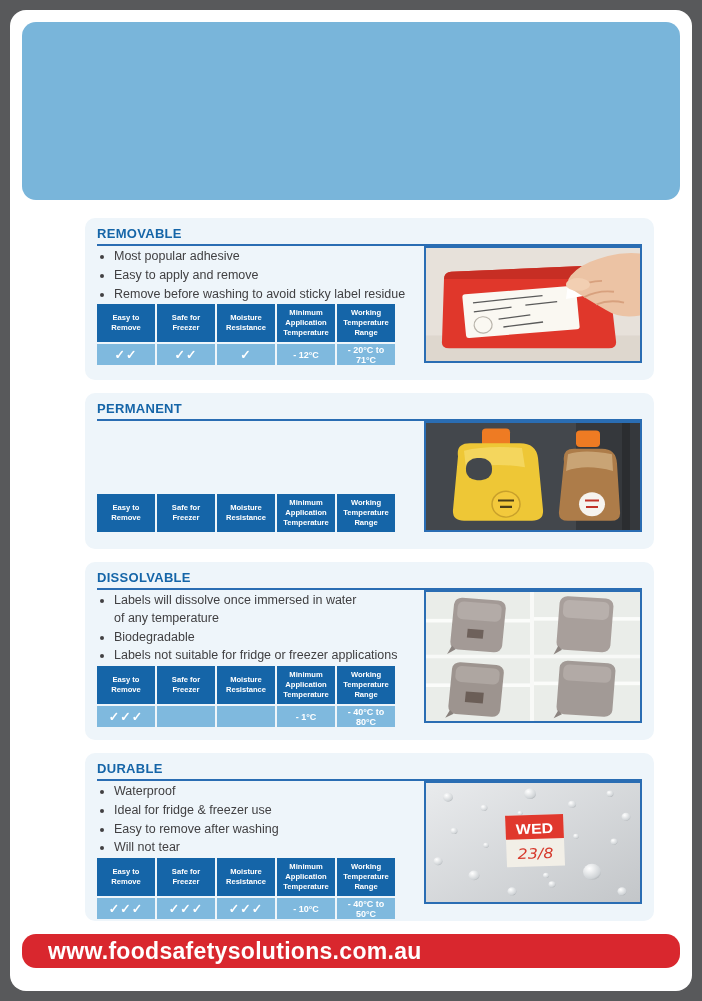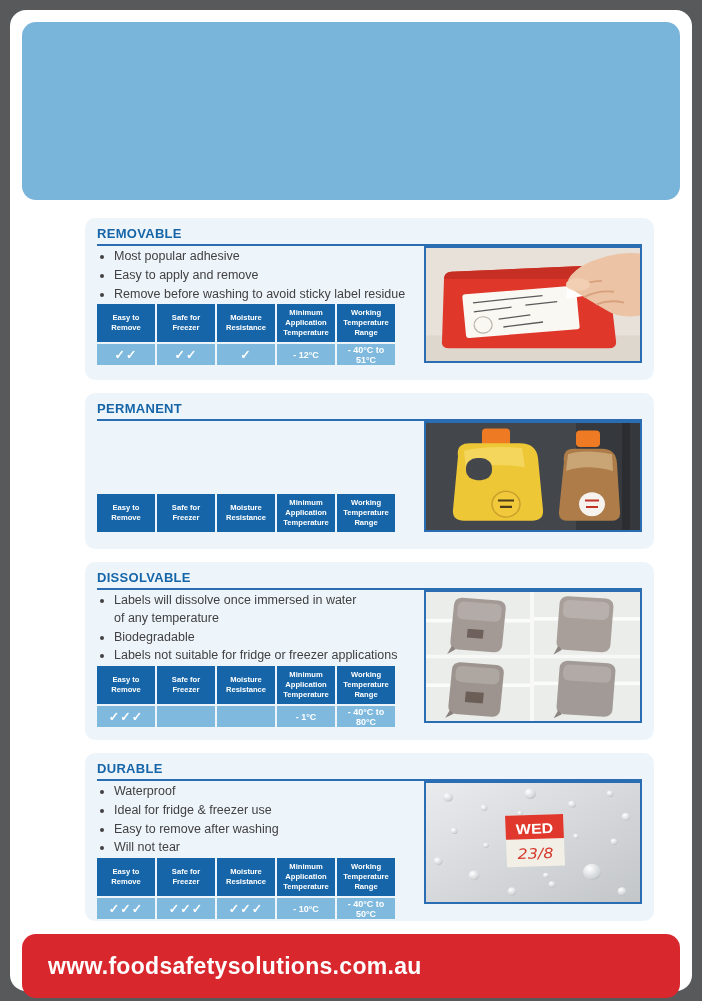--- a/index.html
+++ b/index.html
@@ -83,21 +83,21 @@
   .photo {
     width:218px;
     border:2px solid #2a6db3;
     background:#e9e9e9;
     align-self:stretch;
     overflow:hidden;
   }
   .photo svg { display:block; width:100%; height:100%; }
   
   .footer {
-    margin-top:12px; height:64px;
+    margin-top:12px; height:34px;
     background:#d9272e; border-radius:14px;
     display:flex; align-items:center; justify-content:space-between;
     padding:0 26px;
     color:#ffffff; font-weight:bold; font-size:23px; letter-spacing:0.3px;
   }
 </style>
 </head>
 <body>
 
 <div class="poster">
@@ -128,21 +128,21 @@
             <div class="th">Minimum
 Application
 Temperature</div>
             <div class="th">Working
 Temperature
 Range</div>
             <div class="td checks">✓✓</div>
             <div class="td checks">✓✓</div>
             <div class="td checks">✓</div>
             <div class="td">- 12°C</div>
-            <div class="td">- 40°C to 51°C</div>
+            <div class="td">- 20°C to 71°C</div>
           </div>
         </div>
         <div class="photo">
           <svg viewBox="0 0 214 124" preserveAspectRatio="none">
             <rect width="214" height="124" fill="#e7e1da"></rect>
             <rect y="96" width="214" height="28" fill="#ded7ce"></rect>
             <path d="M18 34 Q18 27 25 26 L174 19 Q181 19 182 25 L190 102 Q191 110 183 110 L23 110 Q15 110 16 102 Z" fill="#e0372b"></path>
             <path d="M18 34 Q18 27 25 26 L174 19 Q181 19 182 25 L183 34 Z" fill="#c72e24"></path>
             <g transform="rotate(-5 96 70)">
               <rect x="38" y="46" width="114" height="48" rx="3" fill="#faf8f2"></rect>

